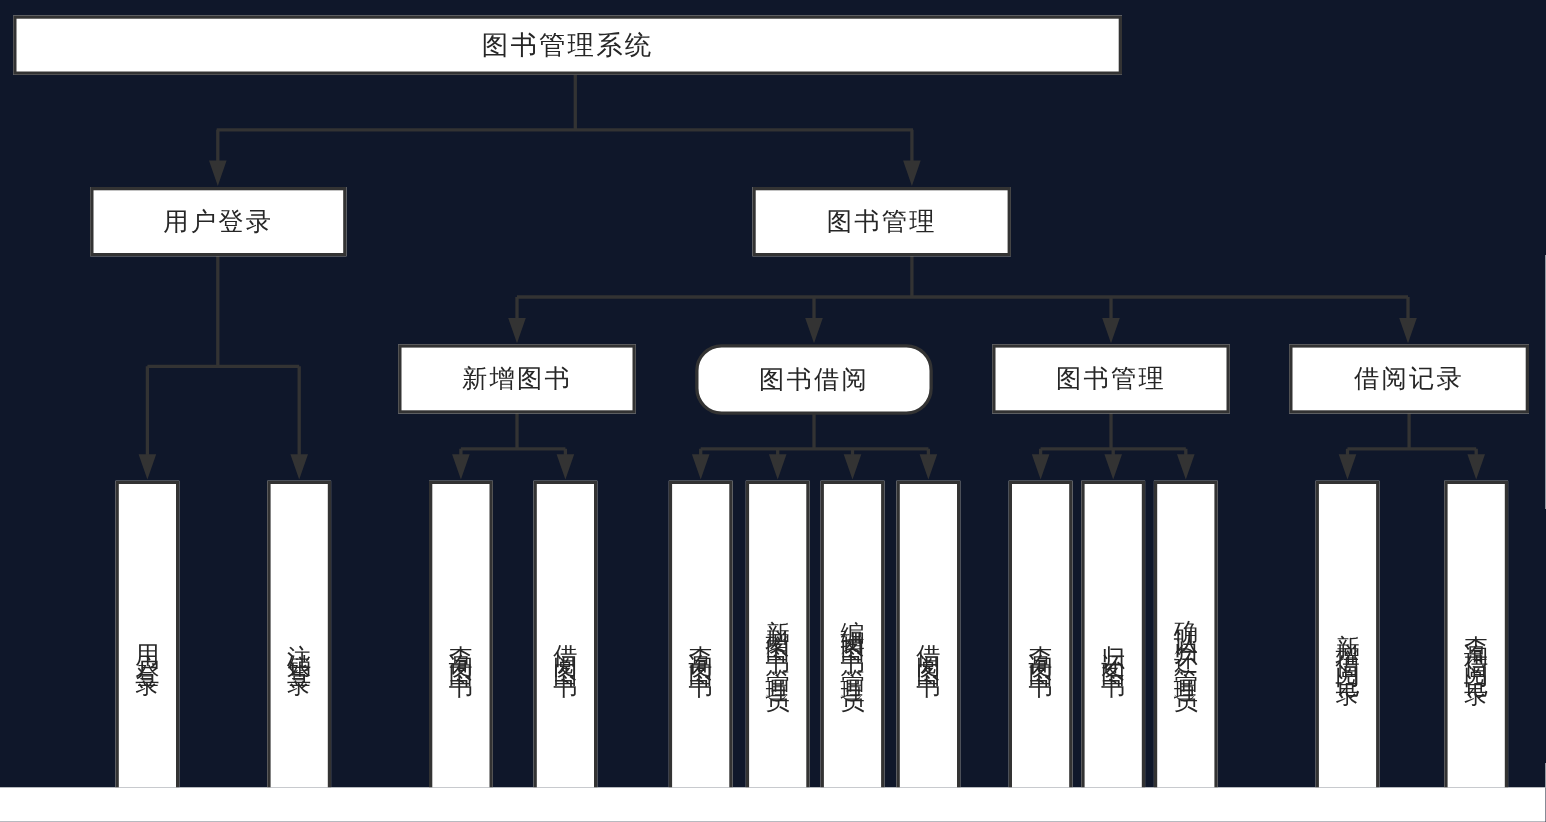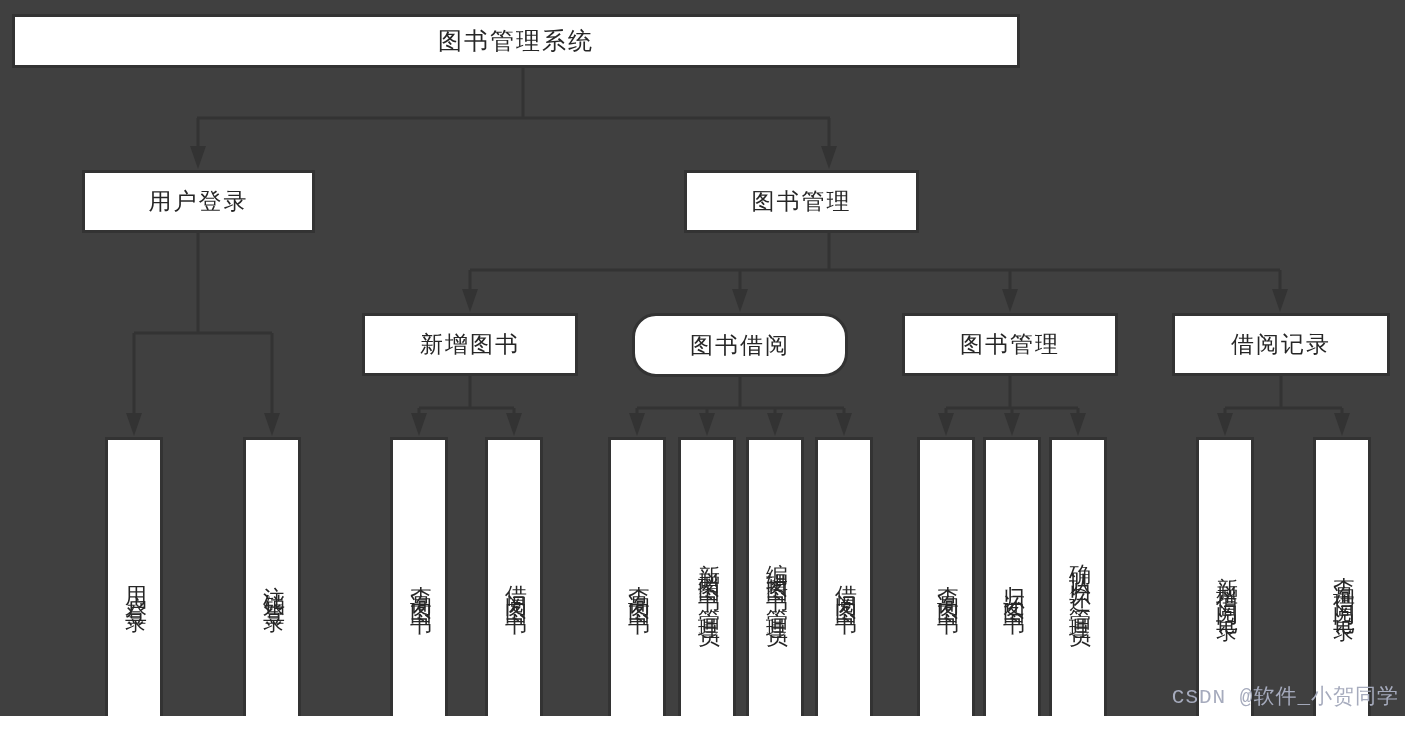--- a/index.html
+++ b/index.html
@@ -1,21 +1,21 @@
 <!DOCTYPE html>
 <html><head>
 <meta charset="utf-8">
 <style>
   html,body{margin:0;padding:0;background:#ffffff;}
   .canvas{
     position:relative;
     width:1405px;height:716px;
-    background:#404040;
+    background:#0f172a;
     overflow:hidden;
-    font-family:Liberation Mono, monospace;
+    font-family:Liberation Sans, sans-serif;
     color:#262626;
   }
   .connectors{
     position:absolute;left:0;top:0;width:1405px;height:747px;
     pointer-events:none;
   }
   .box{
     position:absolute;
     box-sizing:border-box;
     border:3px solid #333333;
@@ -166,14 +166,13 @@
   <div class="box v" id="leaf-cur-confirm">
     <span>确认归还（管理员）</span>
   </div>
   <div class="box v" id="leaf-recd-add">
     <span>新增借阅记录</span>
   </div>
   <div class="box v" id="leaf-recd-query">
     <span>查询借阅记录</span>
   </div>
 
-  <div class="watermark">CSDN @软件_小贺同学</div>
 </div>
 
 </body></html>

